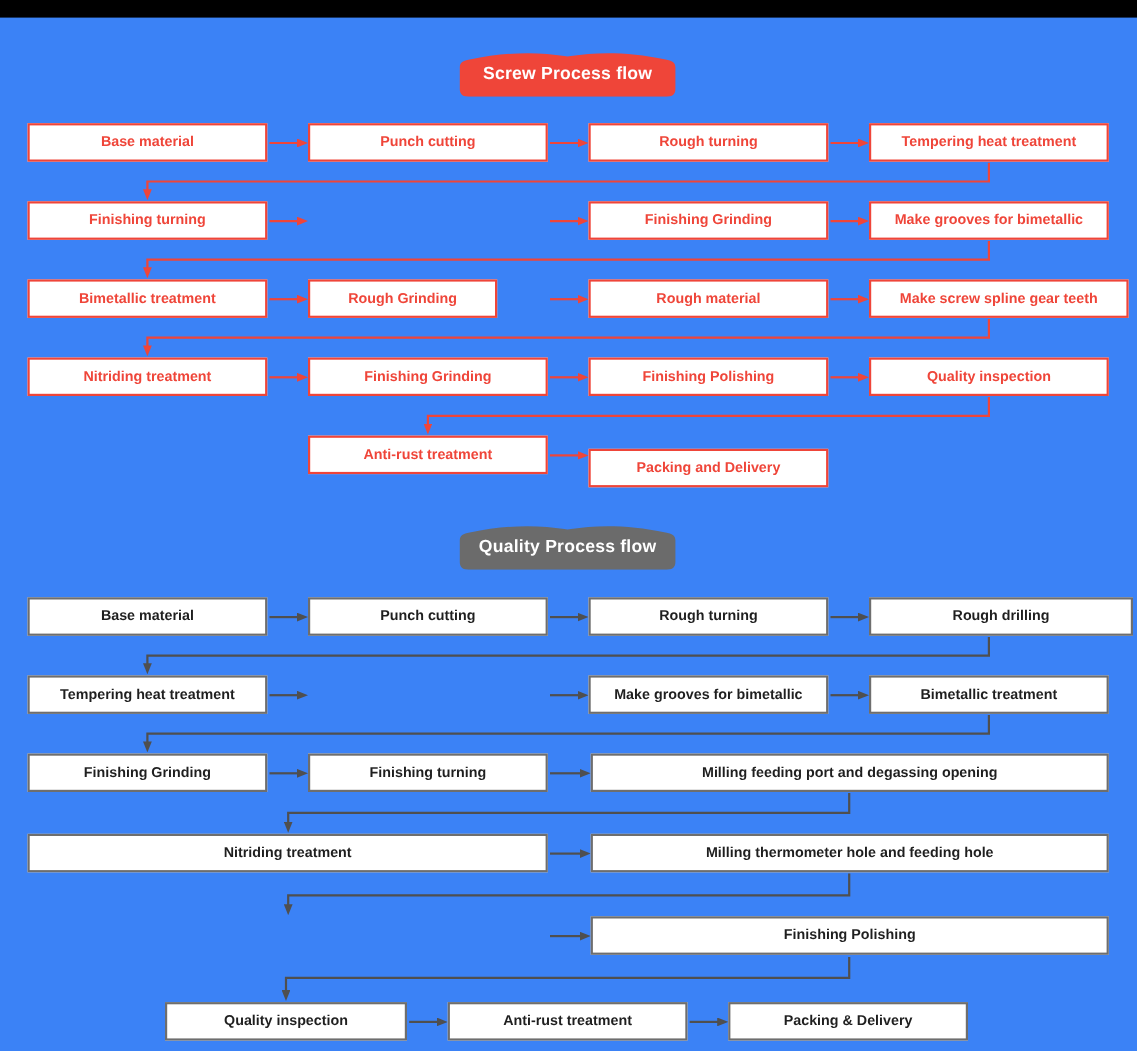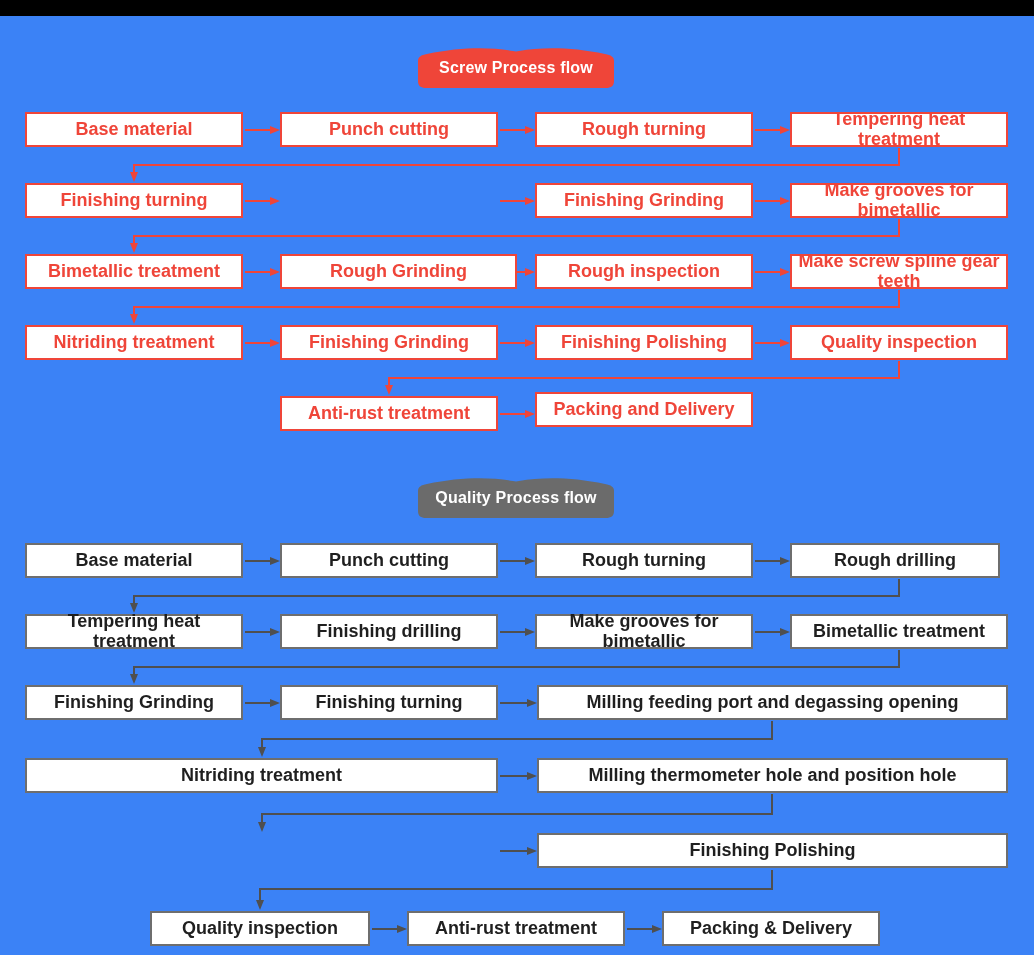--- a/index.html
+++ b/index.html
@@ -3,21 +3,21 @@
 <meta charset="utf-8">
 <style>
   html,body{margin:0;padding:0;background:#000;}
   .canvas{
     position:relative;width:1034px;height:955px;background:#3b82f6;
     font-family:"Liberation Sans", sans-serif;overflow:hidden;margin-top:16px;
   }
   .box{
     position:absolute;height:35px;background:#fff;box-sizing:border-box;
     display:flex;align-items:center;justify-content:center;text-align:center;
-    font-weight:bold;font-size:18px;line-height:1.1;
+    font-weight:bold;font-size:13px;line-height:1.1;
   }
   .screw-box{border:2px solid #ef4539;color:#ef4539;}
   .barrel-box{border:2px solid #6e6e6e;color:#1f1f1f;}
   .banner{position:absolute;width:208px;height:44px;}
   .banner svg{position:absolute;left:0;top:0;width:100%;height:100%;}
   .banner .banner-label{
     position:absolute;left:0;right:0;top:15px;text-align:center;
     color:#fff;font-weight:bold;font-size:16px;letter-spacing:.2px;
   }
   .wires{position:absolute;left:0;top:0;pointer-events:none;}
@@ -88,55 +88,54 @@
   <div class="box screw-box" style="left:25px;top:96px;width:218px">Base material</div>
   <div class="box screw-box" style="left:280px;top:96px;width:218px">Punch cutting</div>
   <div class="box screw-box" style="left:535px;top:96px;width:218px">Rough turning</div>
   <div class="box screw-box" style="left:790px;top:96px;width:218px">Tempering heat treatment</div>
 
   <div class="box screw-box" style="left:25px;top:167px;width:218px">Finishing turning</div>
   <div class="box screw-box" style="left:535px;top:167px;width:218px">Finishing Grinding</div>
   <div class="box screw-box" style="left:790px;top:167px;width:218px">Make grooves for bimetallic</div>
 
   <div class="box screw-box" style="left:25px;top:238px;width:218px">Bimetallic treatment</div>
-  <div class="box screw-box" style="left:280px;top:238px;width:237px">Rough Grinding</div>
-  <div class="box screw-box" style="left:535px;top:238px;width:218px">Rough inspection</div>
-  <div class="box screw-box" style="left:790px;top:238px;width:218px">Make screw spline gear teeth</div>
+  <div class="box screw-box" style="left:280px;top:238px;width:172px">Rough Grinding</div>
+  <div class="box screw-box" style="left:535px;top:238px;width:218px">Rough material</div>
+  <div class="box screw-box" style="left:790px;top:238px;width:236px">Make screw spline gear teeth</div>
 
   <div class="box screw-box" style="left:25px;top:309px;width:218px">Nitriding treatment</div>
   <div class="box screw-box" style="left:280px;top:309px;width:218px">Finishing Grinding</div>
   <div class="box screw-box" style="left:535px;top:309px;width:218px">Finishing Polishing</div>
   <div class="box screw-box" style="left:790px;top:309px;width:218px">Quality inspection</div>
 
   <div class="box screw-box" style="left:280px;top:380px;width:218px">Anti-rust treatment</div>
-  <div class="box screw-box" style="left:535px;top:376px;width:218px">Packing and Delivery</div>
+  <div class="box screw-box" style="left:535px;top:392px;width:218px">Packing and Delivery</div>
 
   <div class="banner" style="left:412px;top:458px;">
     <svg viewBox="0 0 208 44" preserveAspectRatio="none">
       <path fill="#6b6b6b" d="M6,17 C6,13 9,11 15,10 C48,3 78,3 101,7 C103,7.5 105,7.5 107,7 C130,3 160,3 193,10 C199,11 202,13 202,17 L202,37 C202,42 199,44 194,44 L14,44 C9,44 6,42 6,37 Z"></path>
     </svg>
     <div class="banner-label">Quality Process flow</div>
   </div>
 
   <div class="box barrel-box" style="left:25px;top:527px;width:218px">Base material</div>
   <div class="box barrel-box" style="left:280px;top:527px;width:218px">Punch cutting</div>
   <div class="box barrel-box" style="left:535px;top:527px;width:218px">Rough turning</div>
-  <div class="box barrel-box" style="left:790px;top:527px;width:210px">Rough drilling</div>
+  <div class="box barrel-box" style="left:790px;top:527px;width:240px">Rough drilling</div>
 
   <div class="box barrel-box" style="left:25px;top:598px;width:218px">Tempering heat treatment</div>
-  <div class="box barrel-box" style="left:280px;top:598px;width:218px">Finishing drilling</div>
   <div class="box barrel-box" style="left:535px;top:598px;width:218px">Make grooves for bimetallic</div>
   <div class="box barrel-box" style="left:790px;top:598px;width:218px">Bimetallic treatment</div>
 
   <div class="box barrel-box" style="left:25px;top:669px;width:218px">Finishing Grinding</div>
   <div class="box barrel-box" style="left:280px;top:669px;width:218px">Finishing turning</div>
   <div class="box barrel-box" style="left:537px;top:669px;width:471px">Milling feeding port and degassing opening</div>
 
   <div class="box barrel-box" style="left:25px;top:742px;width:473px">Nitriding treatment</div>
-  <div class="box barrel-box" style="left:537px;top:742px;width:471px">Milling thermometer hole and position hole</div>
+  <div class="box barrel-box" style="left:537px;top:742px;width:471px">Milling thermometer hole and feeding hole</div>
 
   <div class="box barrel-box" style="left:537px;top:817px;width:471px">Finishing Polishing</div>
 
   <div class="box barrel-box" style="left:150px;top:895px;width:220px">Quality inspection</div>
   <div class="box barrel-box" style="left:407px;top:895px;width:218px">Anti-rust treatment</div>
   <div class="box barrel-box" style="left:662px;top:895px;width:218px">Packing &amp; Delivery</div>
 
 </div>
 
 </body></html>

